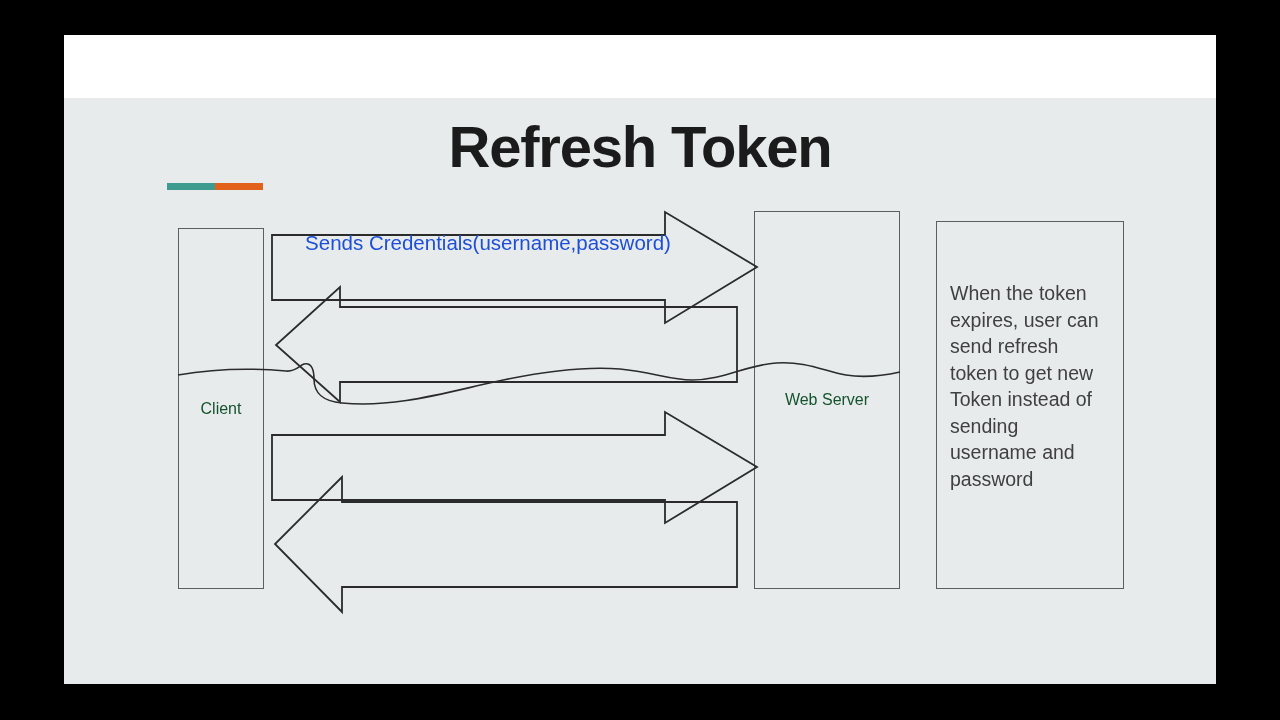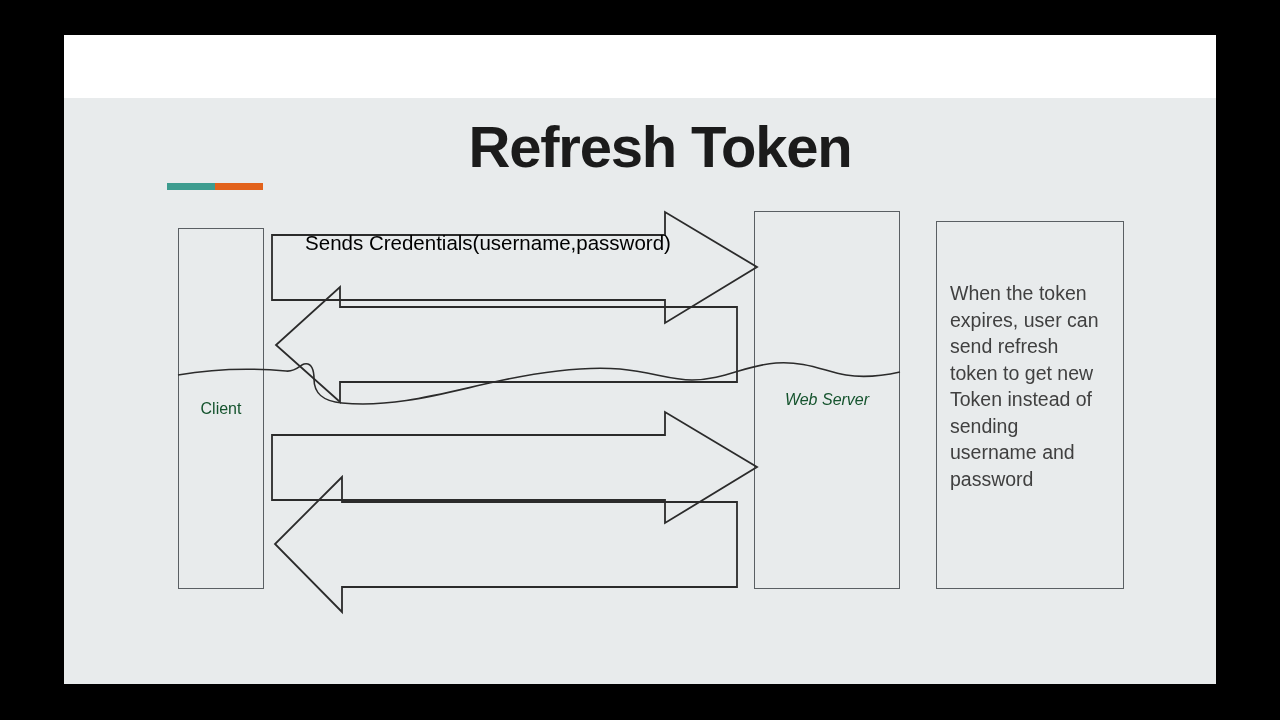--- a/index.html
+++ b/index.html
@@ -47,21 +47,20 @@
     left: 0;
     top: 83px;
     width: 1152px;
     text-align: center;
     font-size: 58px;
     font-weight: bold;
     letter-spacing: -1.2px;
     color: #1b1b1b;
     line-height: 1;
     font-family: "Liberation Sans", sans-serif;
-    padding-left: 20px;
   }
 
   
   #accent-bar {
     position: absolute;
     left: 103px;
     top: 148px;
     width: 96px;
     height: 7px;
     display: flex;
@@ -90,21 +89,20 @@
     left: 114px;
     top: 193px;
     width: 86px;
     height: 361px;
   }
   #webserver-box {
     left: 690px;
     top: 176px;
     width: 146px;
     height: 378px;
-    font-style: italic;
   }
 
   
   #note-box {
     position: absolute;
     left: 872px;
     top: 186px;
     width: 188px;
     height: 368px;
     border: 1.6px solid #5a5f63;
@@ -141,21 +139,21 @@
     stroke: #2b2b2b;
     stroke-width: 1.6;
   }
 
   
   .arrow-label {
     position: absolute;
     text-align: center;
     font-size: 20.5px;
     line-height: 26px;
-    color: #000000;
+    color: #1d4ed8;
     font-family: "Liberation Sans", sans-serif;
   }
   #arrow-label-1 { left: 212px; top: 195px; width: 424px; }
   #arrow-label-2 { left: 246px; top: 277px; width: 428px; }
   #arrow-label-3 { left: 212px; top: 395px; width: 424px; }
   #arrow-label-4 { left: 250px; top: 452px; width: 424px; }
 </style>
 </head>
 <body>
 

